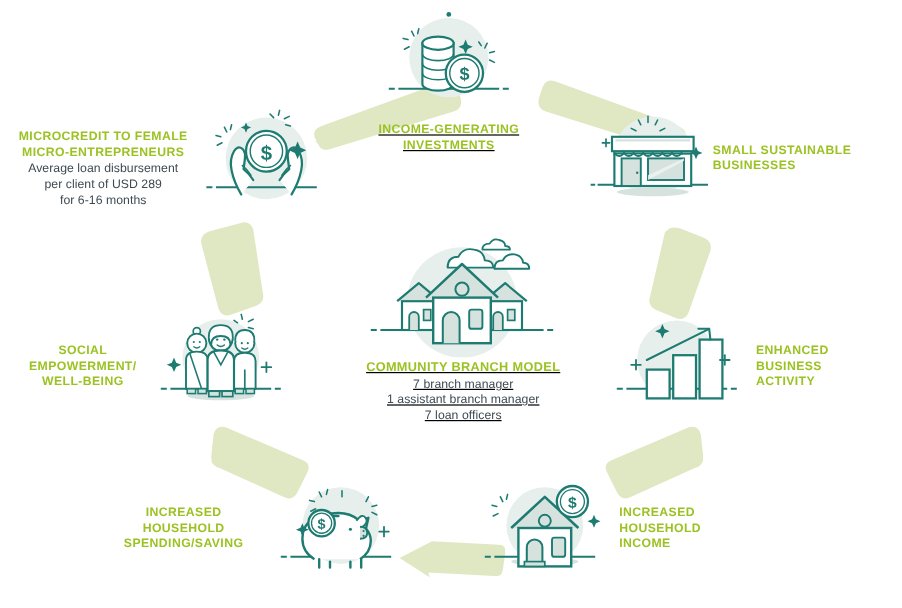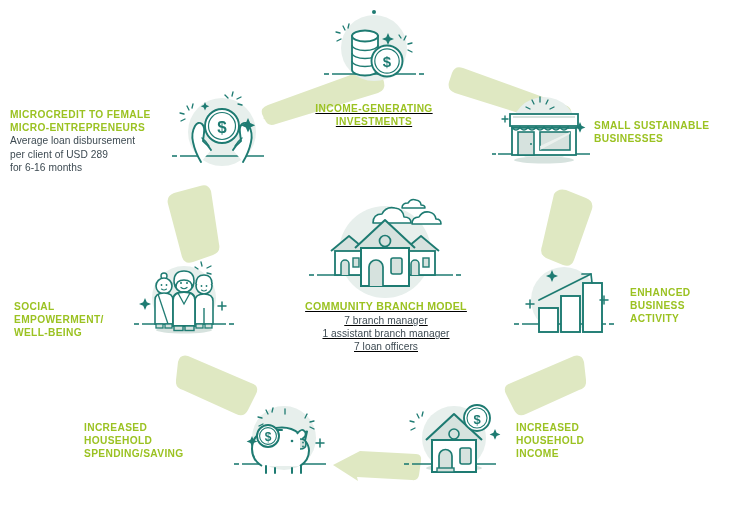--- a/index.html
+++ b/index.html
@@ -47,21 +47,21 @@
     margin: 0;
   }
   .label .sub {
     font-size: 10.2px;
     font-weight: normal;
     color: #3d4a52;
     margin: 0;
     letter-spacing: 0.05px;
     line-height: 1.32;
   }
-  .ta-right { text-align: left; }
+  .ta-right { text-align: center; }
   .ta-left  { text-align: left; }
   .ta-center{ text-align: center; text-decoration: underline; }
 
   
   .center-label .title {
     font-size: 10.6px;
     letter-spacing: 0.3px;
   }
 
   
@@ -445,20 +445,20 @@
           <line x1="75" y1="12" x2="79" y2="10"></line>
           <line x1="75" y1="17" x2="79" y2="18"></line>
           <line x1="66" y1="13" x2="63" y2="11"></line>
         </g>
         <g stroke="#1e7b72" stroke-width="1.5" stroke-linecap="round">
           <line x1="86" y1="50" x2="94" y2="50"></line>
           <line x1="90" y1="46" x2="90" y2="54"></line>
         </g>
       </svg>
     </div>
-    <div class="label ta-right" style="left:-118px; top:44px; width:110px; position:absolute;">
+    <div class="label ta-right" style="left:-118px; top:30px; width:110px; position:absolute;">
       <p class="title">SOCIAL</p>
       <p class="title">EMPOWERMENT/</p>
       <p class="title">WELL-BEING</p>
     </div>
   </div>
 
 </div>
 
 </body></html>

